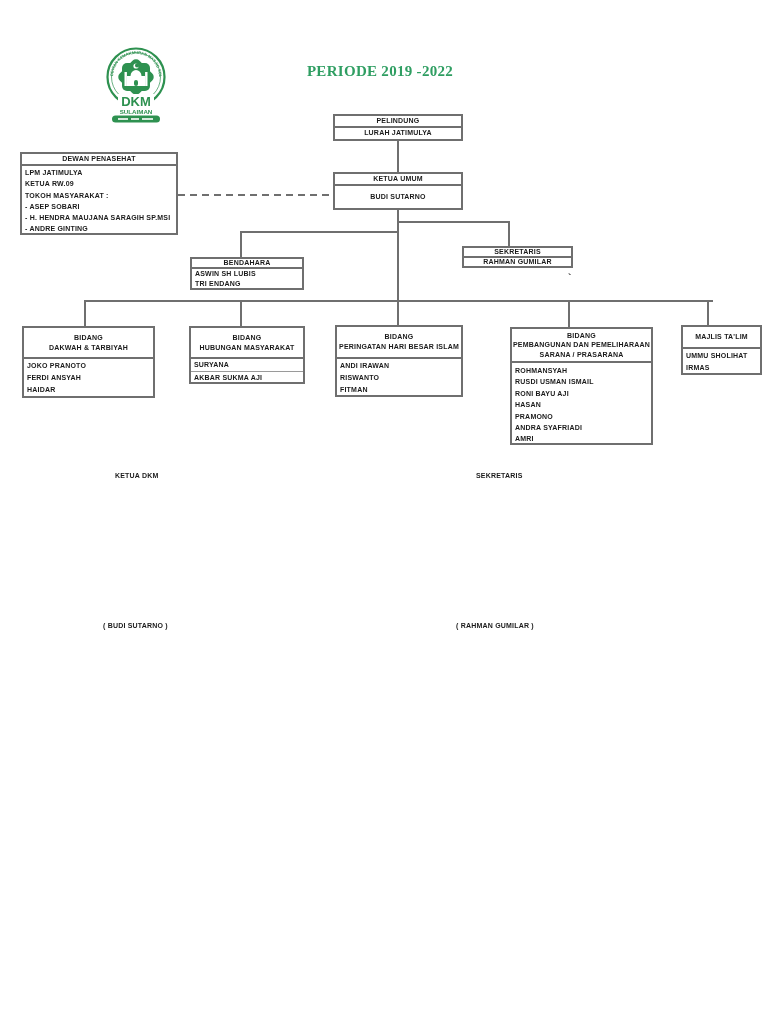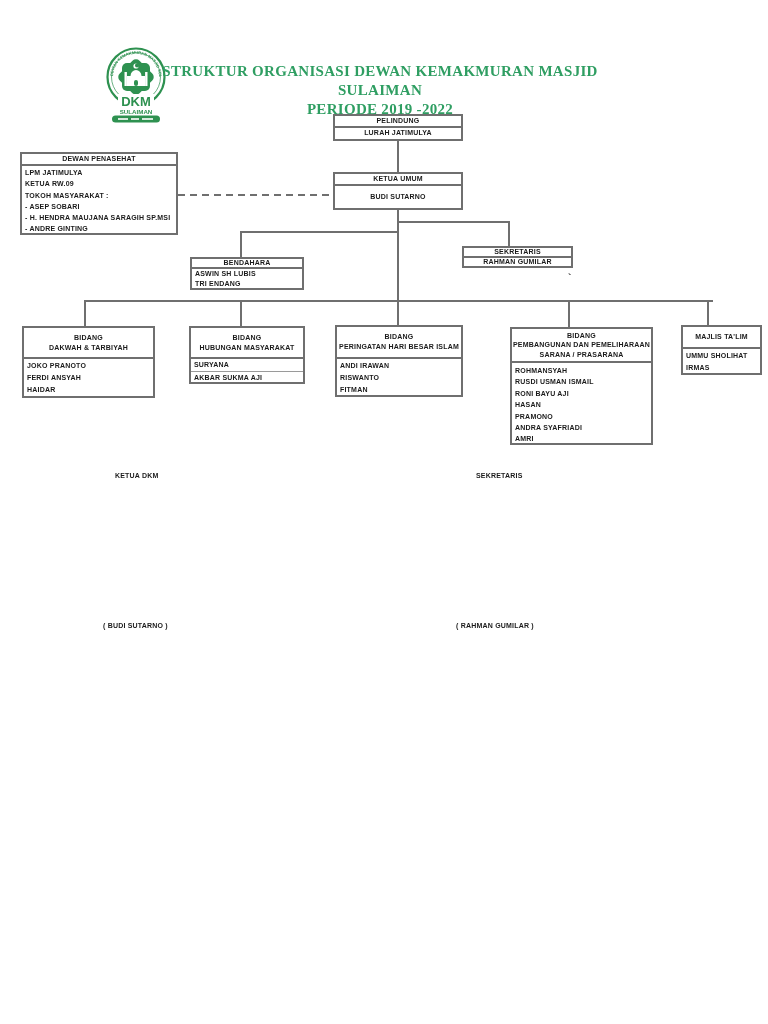--- a/index.html
+++ b/index.html
@@ -50,21 +50,20 @@
     <text x="32" y="68" text-anchor="middle" font-size="6.2" font-weight="bold" fill="#2e9150" font-family="Liberation Sans, sans-serif">SULAIMAN</text>
     <g>
       <rect x="8" y="69.5" width="48" height="7" rx="3.5" fill="#2e9150"></rect>
       <rect x="14" y="72.2" width="10" height="1.6" fill="#ffffff"></rect>
       <rect x="27" y="72.2" width="8" height="1.6" fill="#ffffff"></rect>
       <rect x="38" y="72.2" width="11" height="1.6" fill="#ffffff"></rect>
     </g>
   </svg>
 
   <div class="title">
-    <div>STRUKTUR ORGANISASI DEWAN KEMAKMURAN MASJID SULAIMAN</div>
     <div>PERIODE 2019 -2022</div>
   </div>
 
   <div class="ln" style="left:397px;top:141px;width:2px;height:31px;"></div>
   <div class="dash" style="left:178px;top:194px;width:155px;"></div>
   <div class="ln" style="left:397px;top:210px;width:2px;height:116px;"></div>
   <div class="ln" style="left:397px;top:221px;width:113px;height:2px;"></div>
   <div class="ln" style="left:508px;top:221px;width:2px;height:25px;"></div>
   <div class="ln" style="left:240px;top:231px;width:159px;height:2px;"></div>
   <div class="ln" style="left:240px;top:231px;width:2px;height:26px;"></div>

